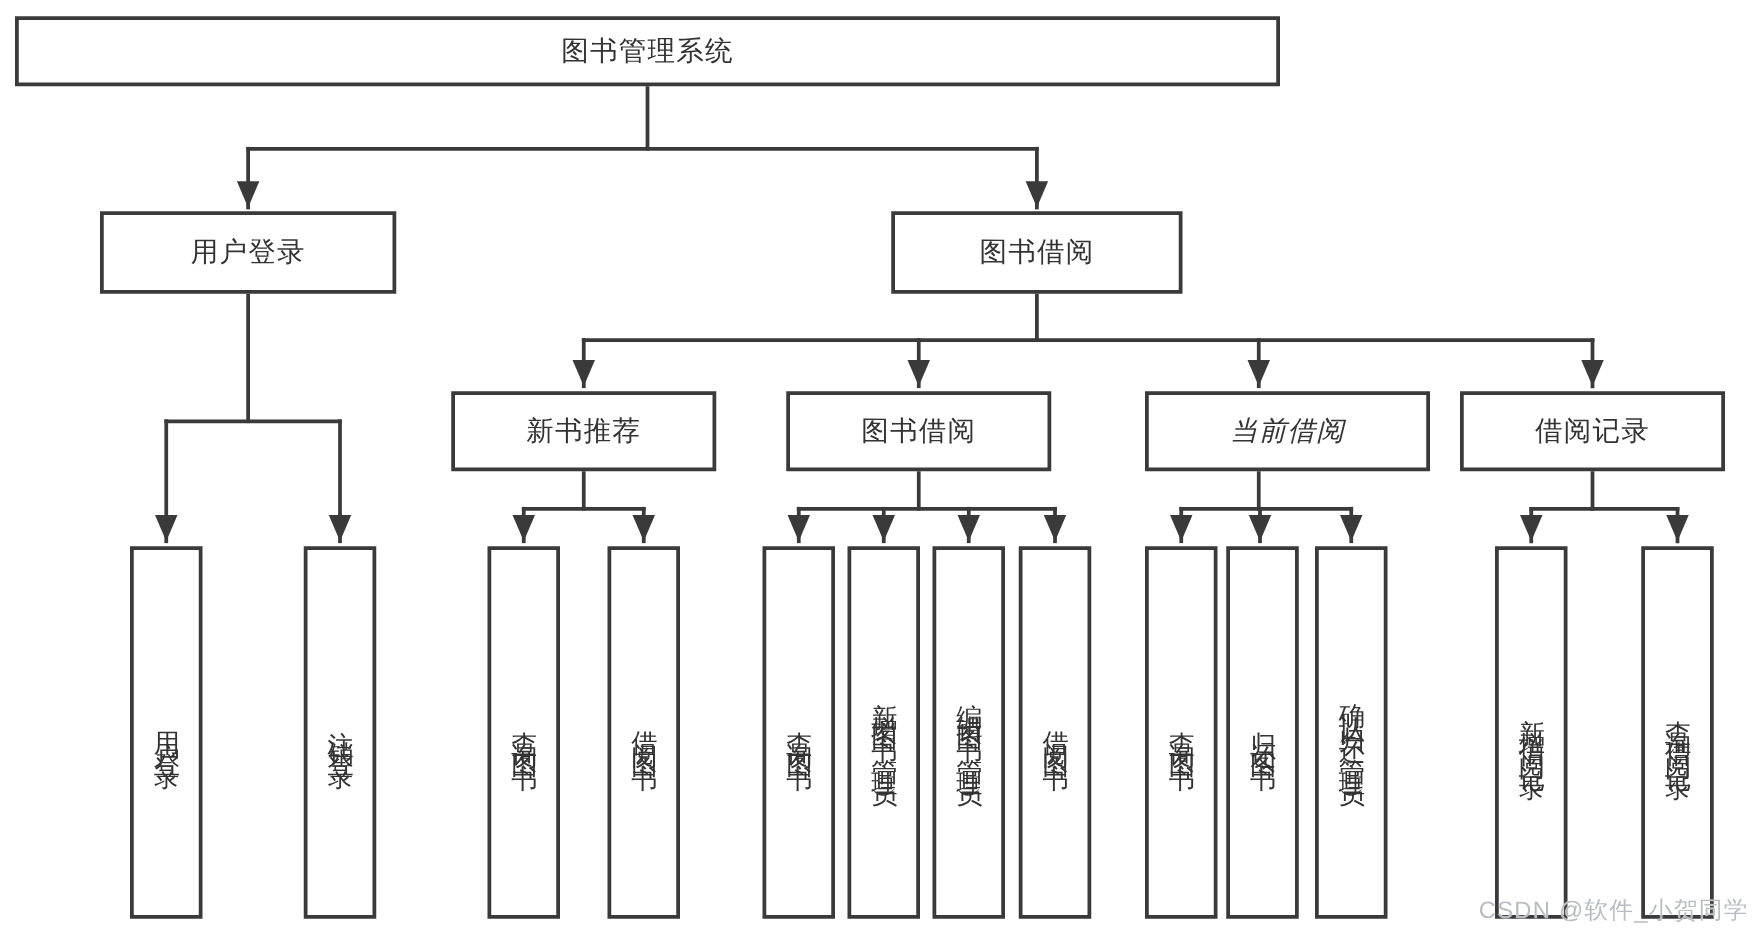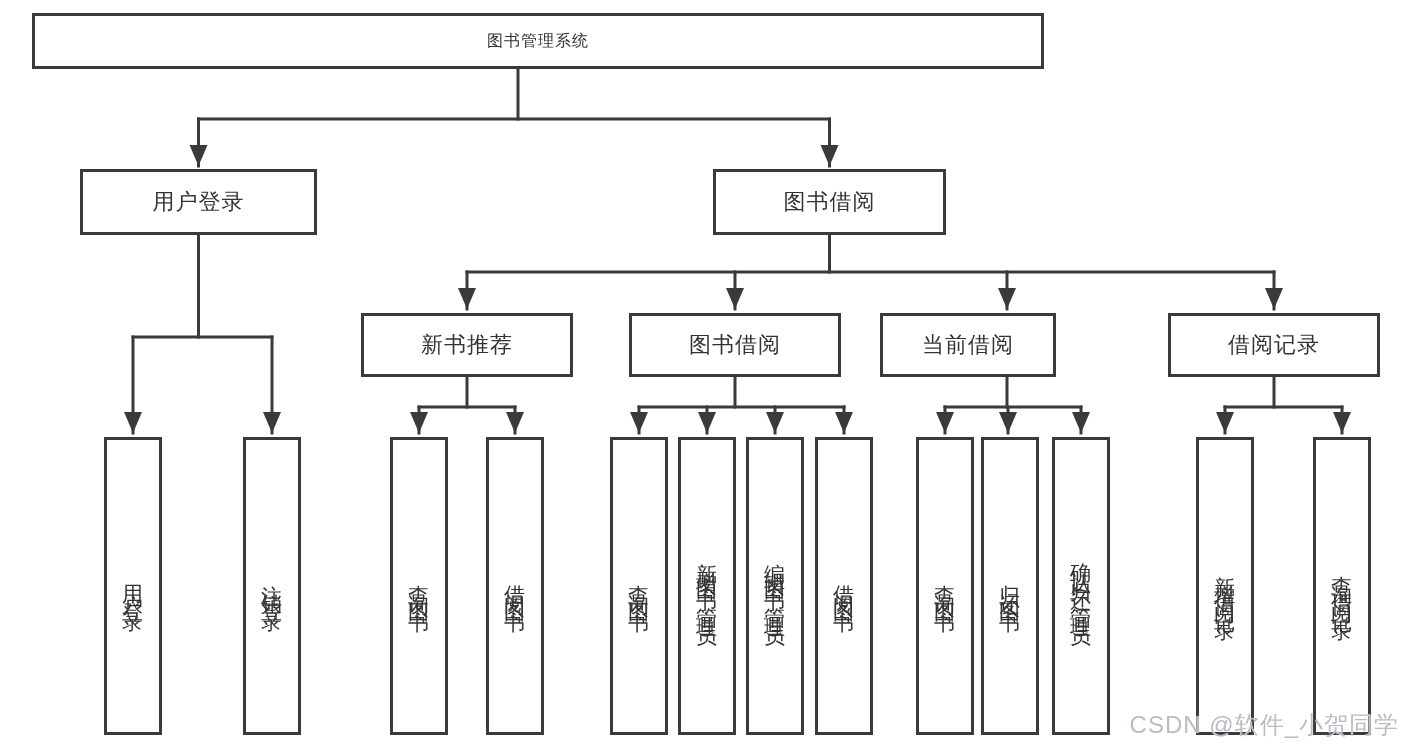--- a/index.html
+++ b/index.html
@@ -15,34 +15,34 @@
     position:absolute;
     box-sizing:border-box;
     background:#ffffff;
     border:3px solid #3a3a3a;
     display:flex;
     align-items:center;
     justify-content:center;
     color:#333333;
   }
   .hbox{font-size:22px;letter-spacing:1px;}
-  .root{font-size:16px;margin-left:20px;}
+  .root{font-size:22px;}
   .vbox{font-size:21px;}
   .vbox .vtext{
     writing-mode:vertical-rl;
     text-orientation:mixed;
     letter-spacing:9px;
     line-height:1;
     white-space:nowrap;
   }
   .watermark{
     position:absolute;
     right:6px;
     bottom:6px;
-    font-size:24px;
+    font-size:19px;
     color:#b9bcc1;
     letter-spacing:1px;
     text-shadow:0 0 1px #ffffff;
   }
 </style>
 </head>
 <body>
 
 <div class="canvas">
 
@@ -106,21 +106,21 @@
   <div class="box hbox" style="left:713px;top:169px;width:233px;height:66px;">
     <span>图书借阅</span>
   </div>
 
   <div class="box hbox" style="left:361px;top:313px;width:212px;height:64px;">
     <span>新书推荐</span>
   </div>
   <div class="box hbox" style="left:629px;top:313px;width:212px;height:64px;justify-content:center;">
     <span>图书借阅</span>
   </div>
-  <div class="box hbox" style="left:880px;top:313px;width:176px;height:64px;">
+  <div class="box hbox" style="left:916px;top:313px;width:228px;height:64px;font-style:italic;">
     <span>当前借阅</span>
   </div>
   <div class="box hbox" style="left:1168px;top:313px;width:212px;height:64px;font-family:Liberation Serif, serif;">
     <span>借阅记录</span>
   </div>
 
   <div class="box vbox" style="left:104px;top:437px;width:58px;height:298px;">
     <span class="vtext">用户登录</span>
   </div>
   <div class="box vbox" style="left:243px;top:437px;width:58px;height:298px;">

